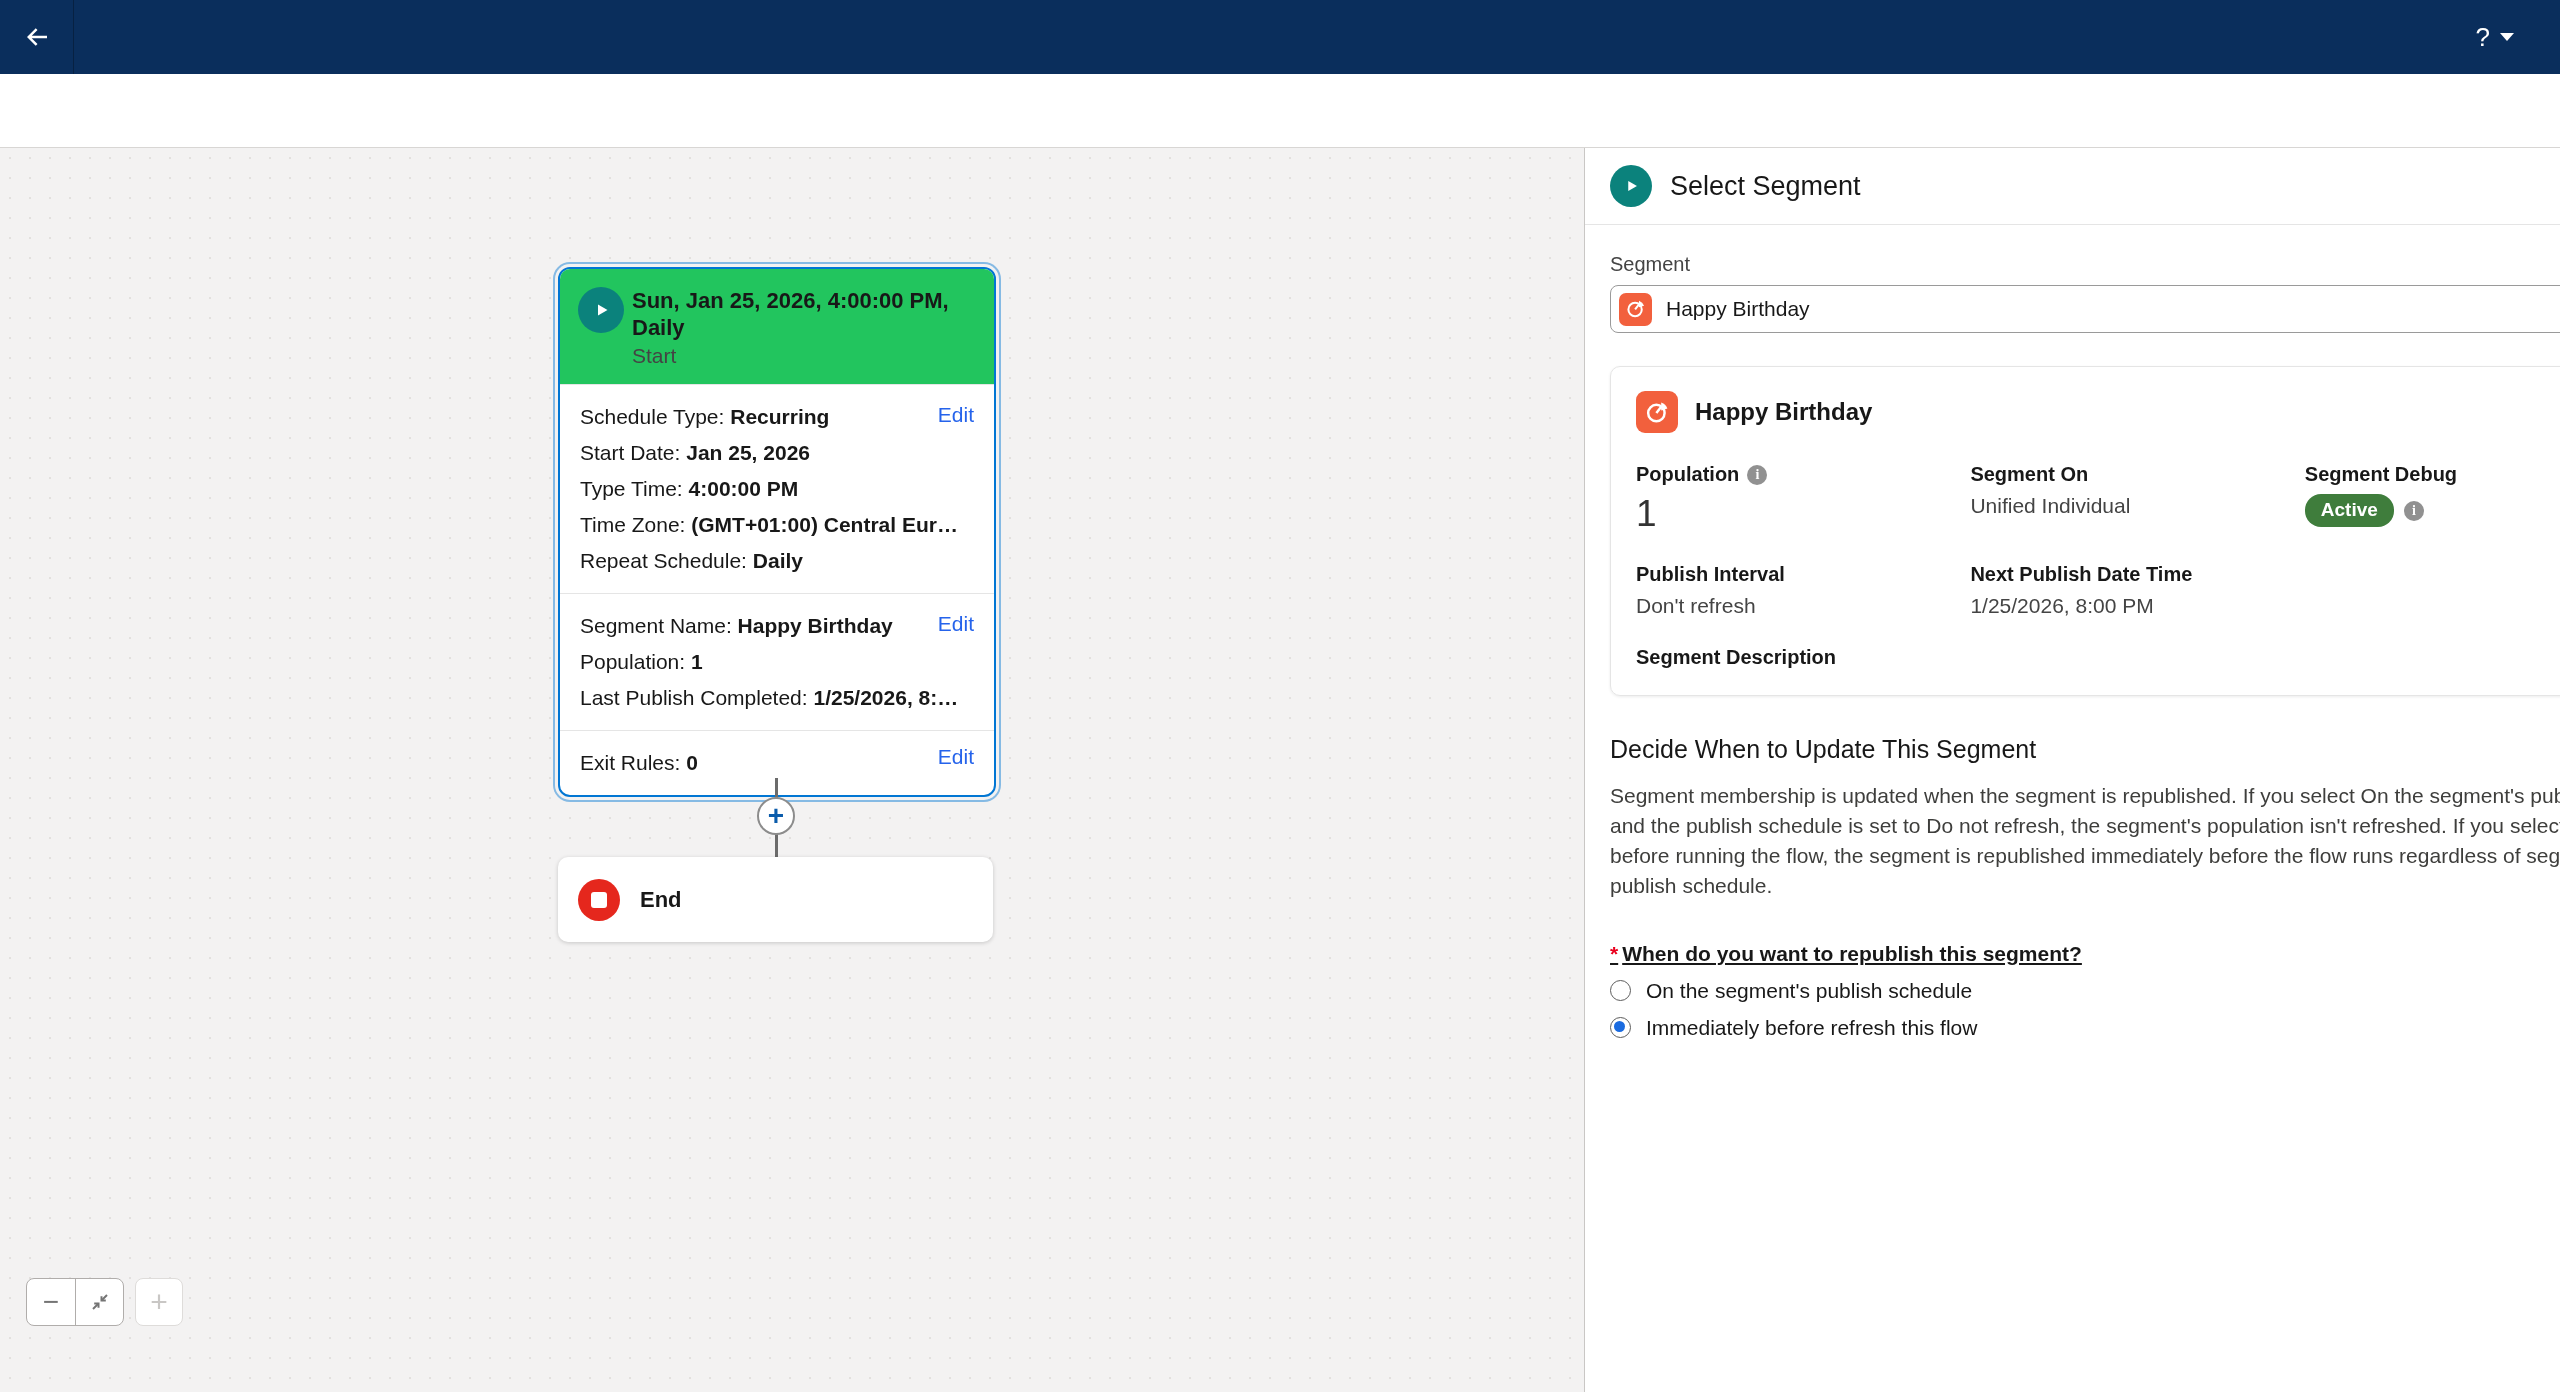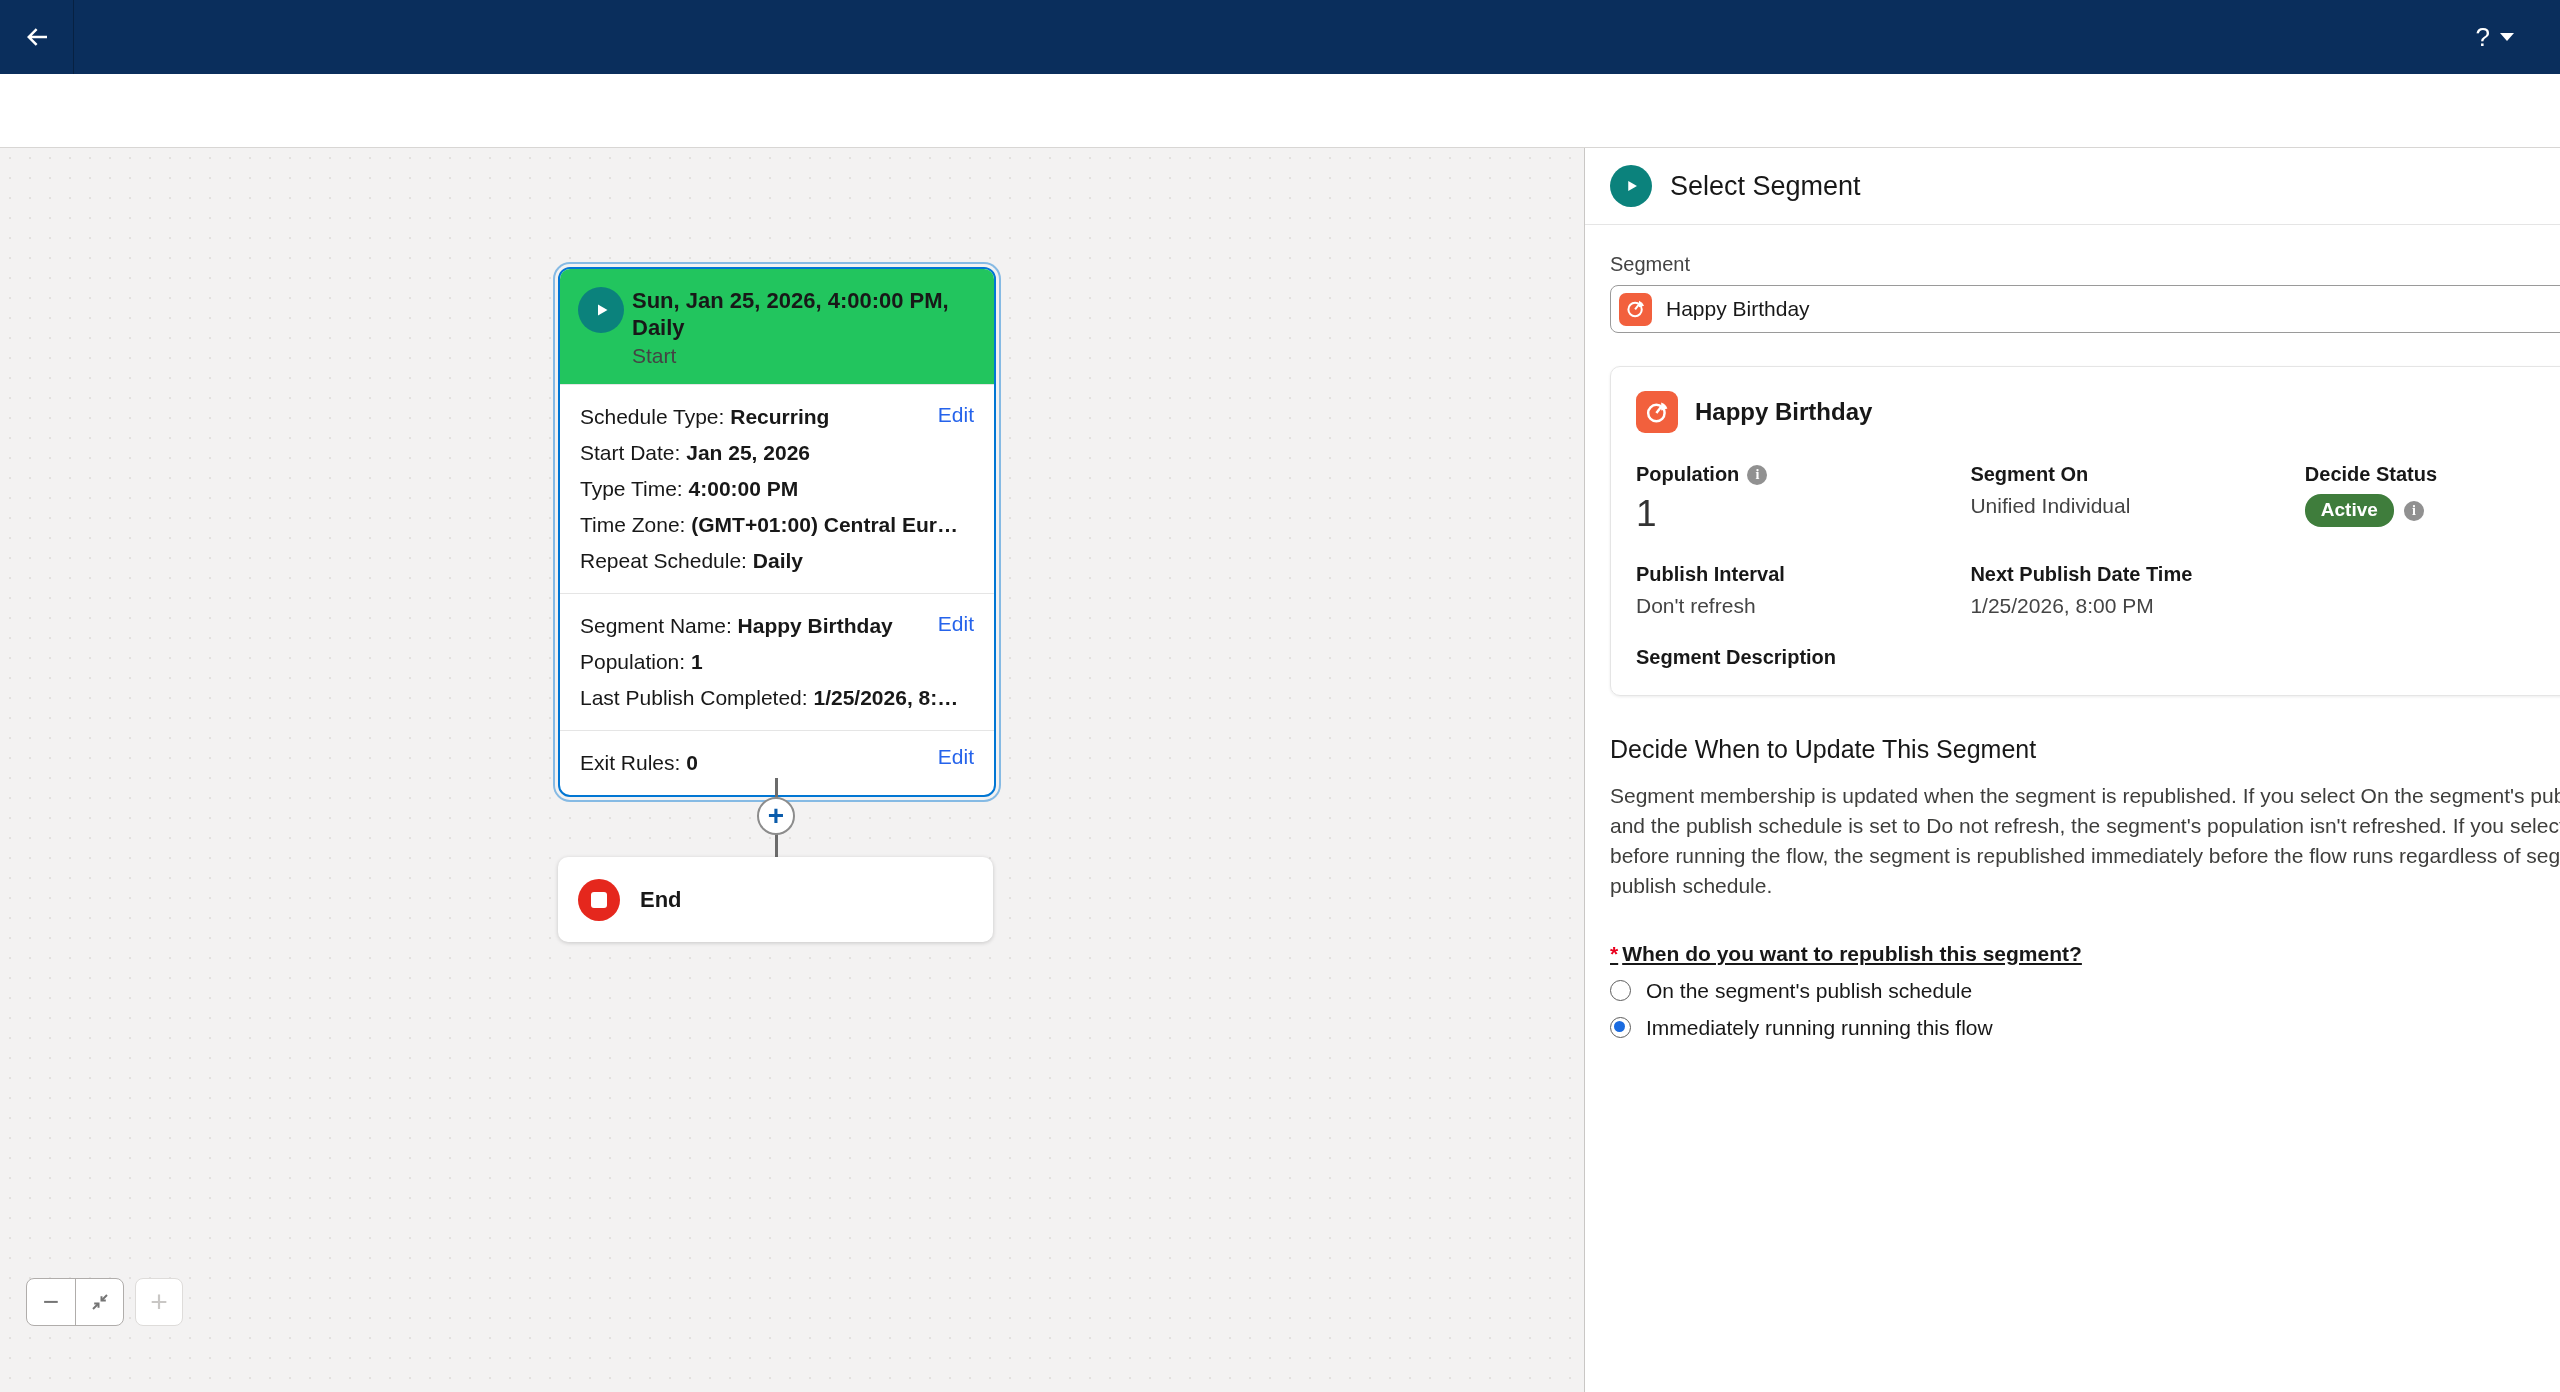--- a/index.html
+++ b/index.html
@@ -299,21 +299,21 @@
           <div class="val big">1</div>
         </div>
         <div class="fld">
           <div class="lbl">
               <span>Segment On</span>
             </div>
           <div class="val">Unified Individual</div>
         </div>
         <div class="fld">
           <div class="lbl">
-              <span>Decide Status</span>
+              <span>Segment Debug</span>
             </div>
           <div class="status-row">
             <span class="badge">Active</span>
             <span class="info-icon">i</span>
           </div>
         </div>
         <div class="fld">
           <div class="lbl">
               <span>Publish Interval</span>
             </div>
@@ -333,16 +333,16 @@
     <div class="section-body">Segment membership is updated when the segment is republished. If you select On the segment's publish schedule and the publish schedule is set to Do not refresh, the segment's population isn't refreshed. If you select Immediately before running the flow, the segment is republished immediately before the flow runs regardless of segment's publish schedule.</div>
 
     <div class="question"><span class="req">*</span><span>When do you want to republish this segment?</span></div>
 
     <div class="radio-row">
       <span class="radio"></span>
       <span class="radio-label">On the segment's publish schedule</span>
     </div>
     <div class="radio-row">
       <span class="radio checked"></span>
-      <span class="radio-label">Immediately running running this flow</span>
+      <span class="radio-label">Immediately before refresh this flow</span>
     </div>
   </div>
 </div>
 
 </body></html>

